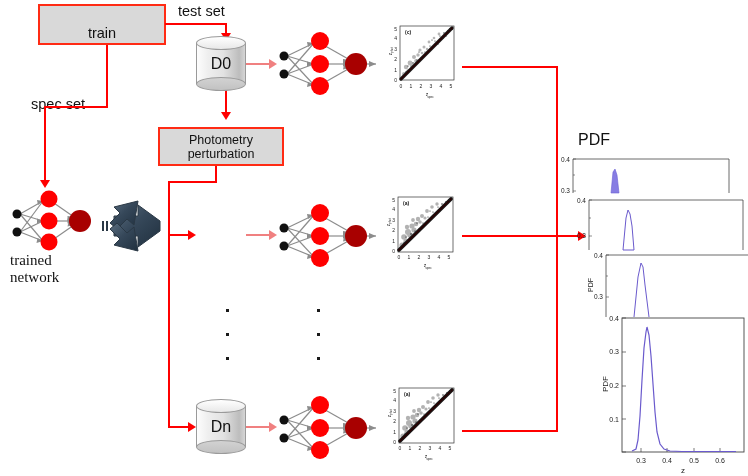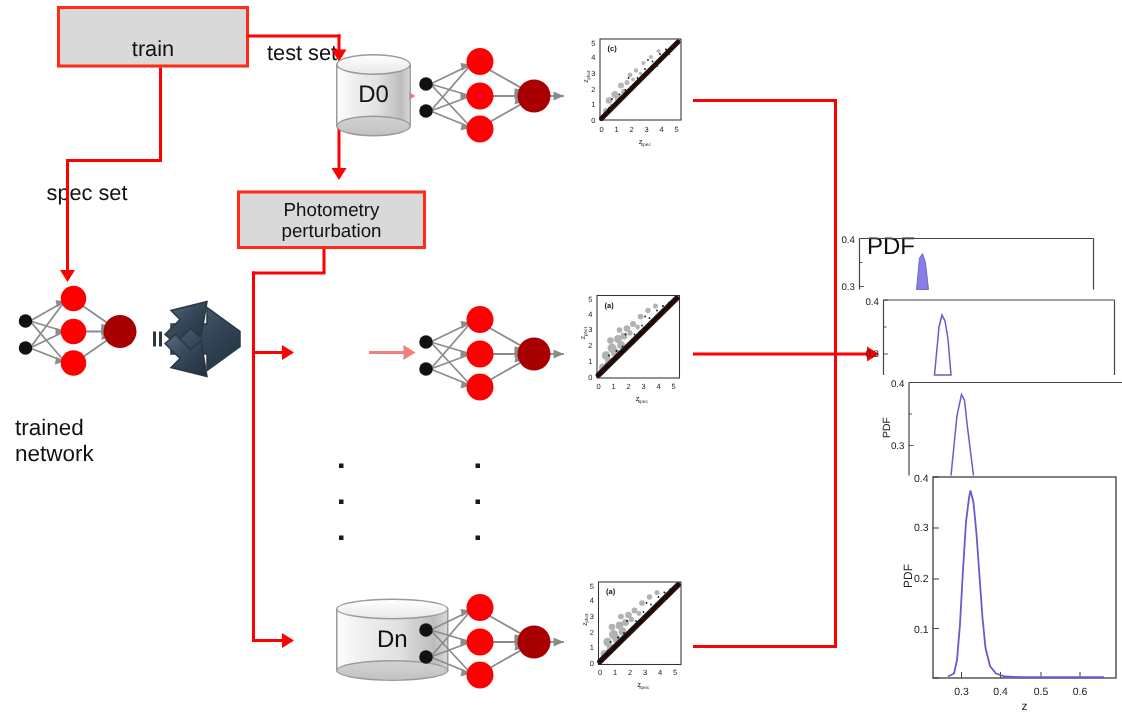--- a/index.html
+++ b/index.html
@@ -12,42 +12,42 @@
   
   .pbox{
     position:absolute;background:#d9d9d9;border:2px solid #ff2b14;
     display:flex;align-items:center;justify-content:center;text-align:center;
     line-height:1.12;color:#111;box-sizing:border-box;
   }
   #spectro-box{left:38px;top:4px;width:128px;height:41px;font-size:14.5px;}
   #perturb-box{left:158px;top:127px;width:126px;height:39px;font-size:12.5px;}
 
   
-  .tlabel{position:absolute;color:#111;white-space:nowrap;margin-top:25px;}
+  .tlabel{position:absolute;color:#111;white-space:nowrap;}
   #lbl-testset{left:178px;top:3px;font-size:14.5px;}
   #lbl-trainset{left:31px;top:96px;font-size:14.5px;}
-  #lbl-trained{left:10px;top:252px;font-size:15px;line-height:1.15;}
+  #lbl-trained{left:10px;top:252px;font-size:15px;line-height:1.15;font-family:Liberation Serif, serif;}
   #lbl-pdf-title{left:578px;top:131px;font-size:16px;}
 
   
   .rl{position:absolute;background:#ff0000;}
   .rl.h{height:2px;}
   .rl.v{width:2px;}
   .arrowhead{position:absolute;width:0;height:0;}
   .ah-down{border-left:5px solid transparent;border-right:5px solid transparent;
            border-top:8px solid #ff0000;}
   .ah-right{border-top:5px solid transparent;border-bottom:5px solid transparent;
             border-left:8px solid #ff0000;}
 
   
   .rl.soft{background:#f08080;}
   .ah-right.soft{border-left-color:#f08080;}
 
   
-  .cyl{position:absolute;margin-left:28px;}
+  .cyl{position:absolute;}
   .cyl .body{position:absolute;left:0;right:0;top:7px;bottom:7px;
     background:linear-gradient(to right,#fdfdfd 0%,#efefef 22%,#e2e2e2 55%,#bdbdbd 88%,#d6d6d6 100%);
     border-left:1px solid #9a9a9a;border-right:1px solid #9a9a9a;}
   .cyl .top{position:absolute;left:0;right:0;top:0;height:14px;border-radius:50%;
     background:linear-gradient(to bottom,#ffffff,#e8e8e8);border:1px solid #9a9a9a;box-sizing:border-box;}
   .cyl .bot{position:absolute;left:0;right:0;bottom:0;height:14px;border-radius:50%;
     background:linear-gradient(to bottom,#d2d2d2,#c2c2c2);border:1px solid #9a9a9a;box-sizing:border-box;}
   .cyl .cname{position:absolute;left:0;right:0;top:0;bottom:0;display:flex;
     align-items:center;justify-content:center;font-size:16px;color:#111;z-index:3;}
 
@@ -136,21 +136,21 @@
   <div class="arrowhead ah-right" style="left:578px;top:231px;"></div>
 
   <div class="cyl" id="cyl-d0" style="left:196px;top:36px;width:50px;height:55px;">
     <div class="body"></div>
     <div class="bot"></div>
     <div class="top"></div>
     <div class="cname">D0</div>
   </div>
 
 
-  <div class="cyl" id="cyl-dn" style="left:196px;top:399px;width:50px;height:55px;padding-left:25px;">
+  <div class="cyl" id="cyl-dn" style="left:196px;top:399px;width:50px;height:55px;">
     <div class="body"></div>
     <div class="bot"></div>
     <div class="top"></div>
     <div class="cname">Dn</div>
   </div>
 
   <div class="dotcol" style="left:226px;top:309px;">
     <i></i>
     <i></i>
     <i></i>

